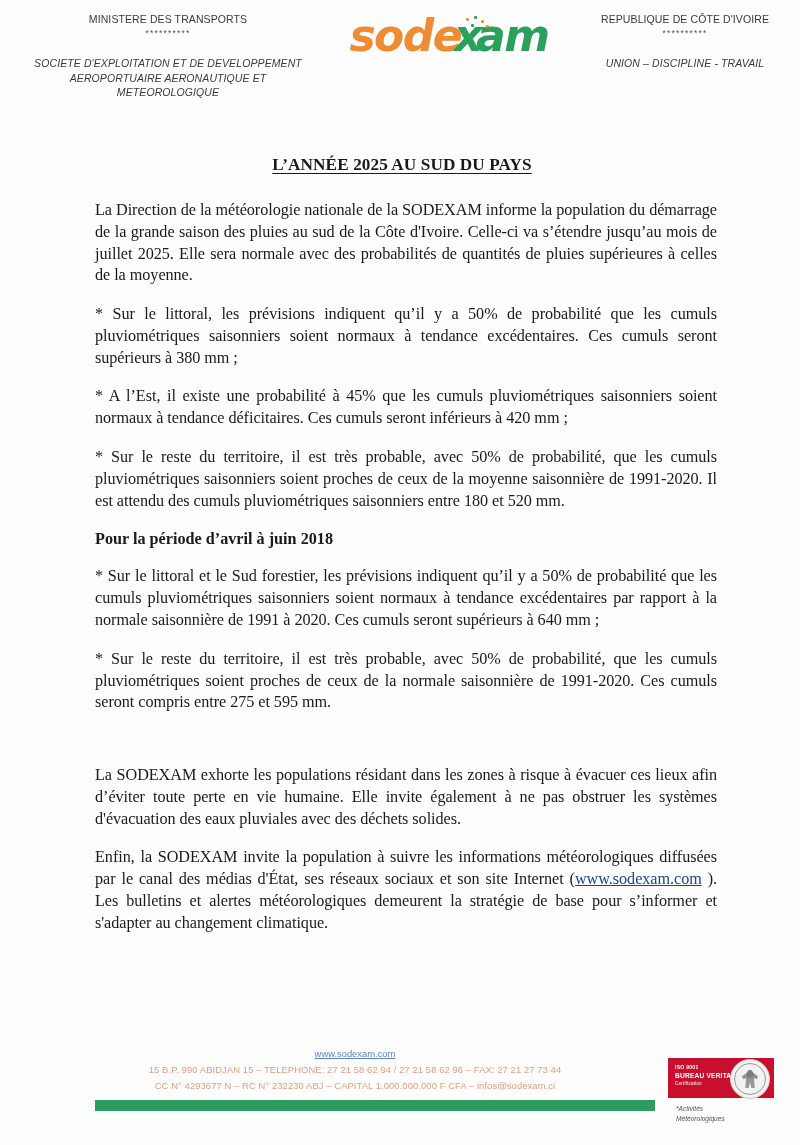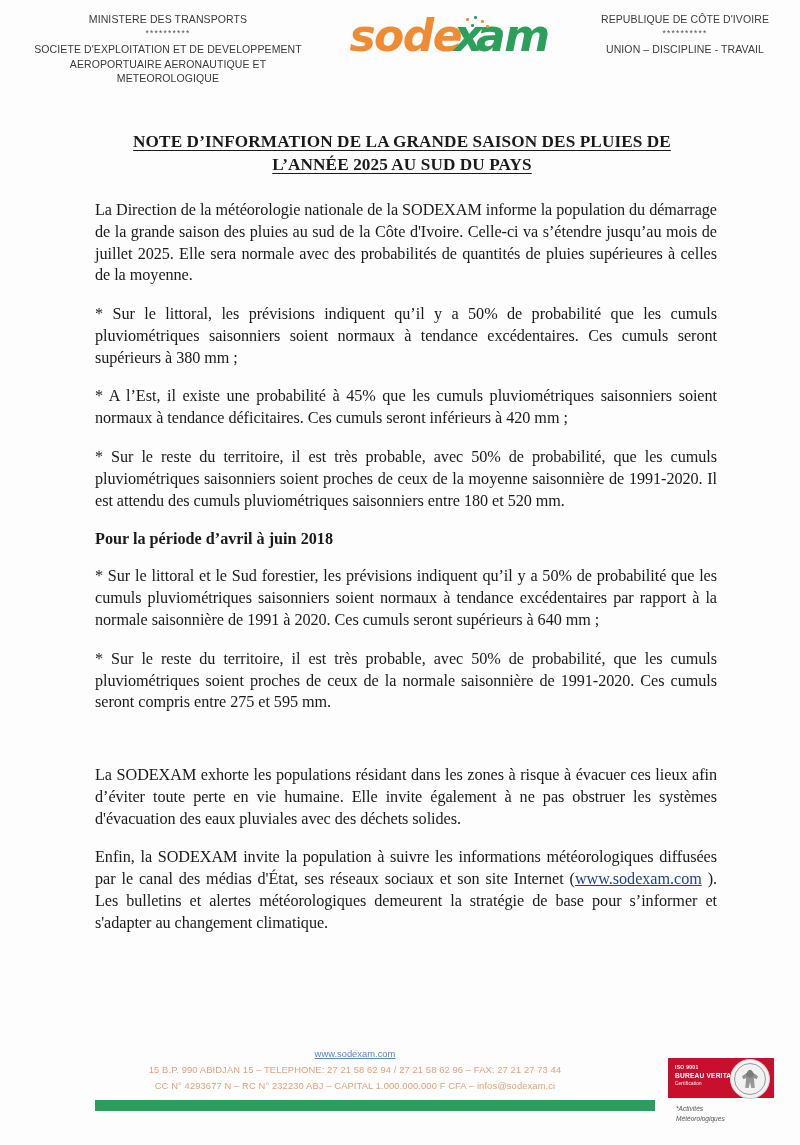--- a/index.html
+++ b/index.html
@@ -49,21 +49,21 @@
   .hdr-right {
     width: 210px;
     margin-right: 10px;
   }
   .hdr-stars {
     font-size: 8.5px;
     letter-spacing: 1.2px;
     line-height: 1.5;
     color: #555;
   }
-  .hdr-line2 { margin-top: 2px; }
+  .hdr-line2 { margin-top: 16px; font-style: italic; }
 
   
   .logo-wrap {
     width: 250px;
     position: relative;
     display: flex;
     align-items: center;
     justify-content: center;
     margin-top: 2px;
     font-style: italic;
@@ -278,21 +278,21 @@
     </div>
 
     <div class="hdr-col hdr-right">
       <div>REPUBLIQUE DE CÔTE D'IVOIRE</div>
       <div class="hdr-stars">**********</div>
       <div class="hdr-line2">UNION – DISCIPLINE - TRAVAIL</div>
     </div>
   </div>
 
   <div class="doc-title">
-    <span>NOTE D’INFORMATION DE LA GRANDE SAISON DES PLUIES DE</span><br>
+    <br>
     <span>L’ANNÉE 2025 AU SUD DU PAYS</span>
   </div>
 
   <div class="body-block">
 
     <p class="para">La Direction de la météorologie nationale de la SODEXAM informe la population du démarrage de la grande saison des pluies au sud de la Côte d'Ivoire. Celle-ci va s’étendre jusqu’au mois de juillet 2025. Elle sera normale avec des probabilités de quantités de pluies supérieures à celles de la moyenne.</p>
 
 
     <p class="para">* Sur le littoral, les prévisions indiquent qu’il y a 50% de probabilité que les cumuls pluviométriques saisonniers soient normaux à tendance excédentaires. Ces cumuls seront supérieurs à 380 mm ;</p>
     <p class="para">* A l’Est, il existe une probabilité à 45% que les cumuls pluviométriques saisonniers soient normaux à tendance déficitaires. Ces cumuls seront inférieurs à 420 mm ;</p>

